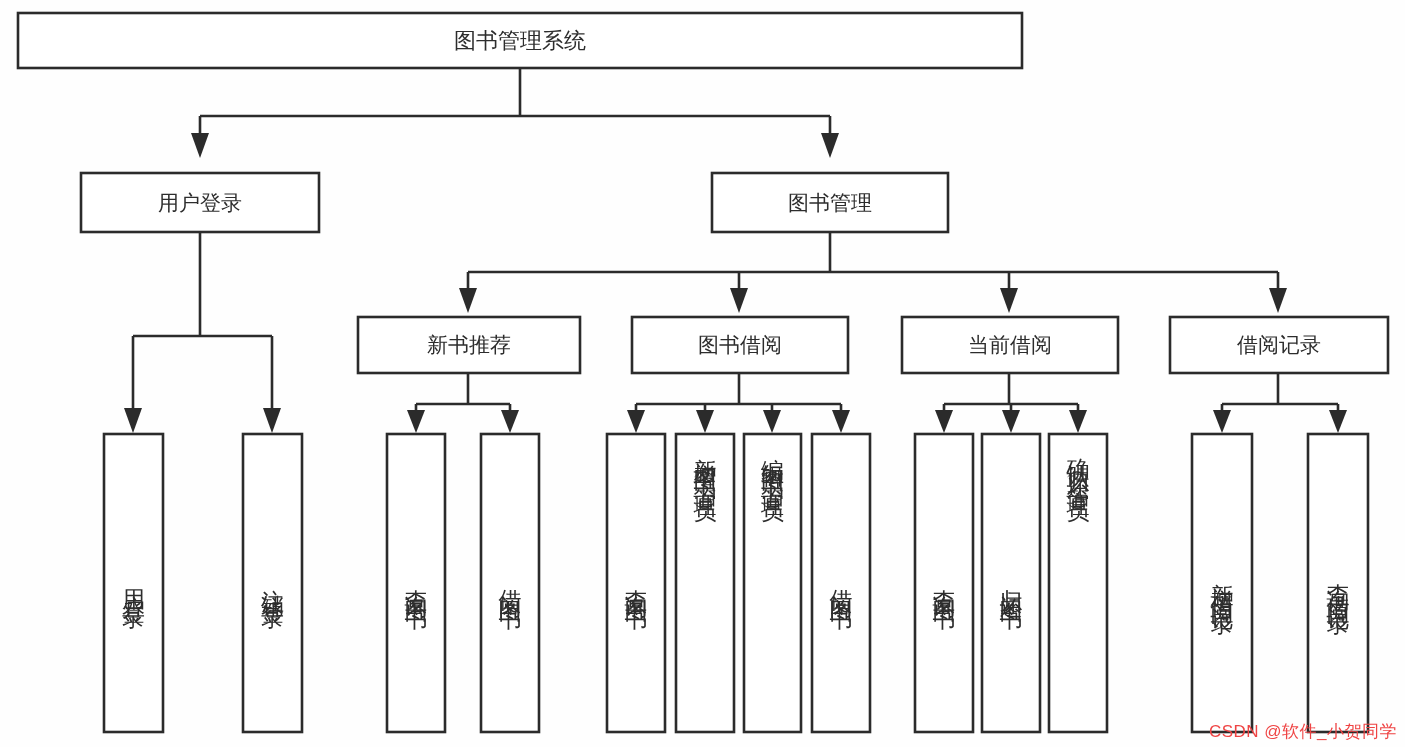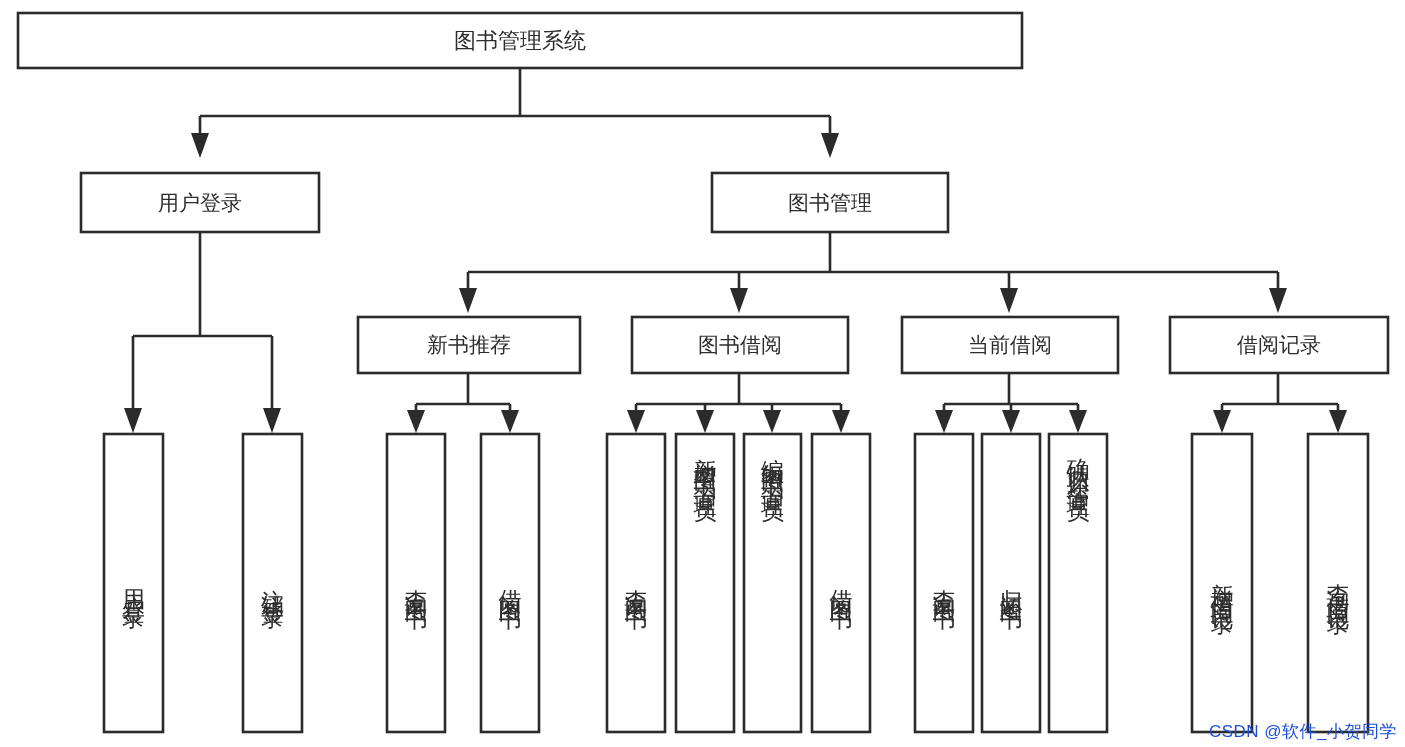--- a/index.html
+++ b/index.html
@@ -75,21 +75,21 @@
     letter-spacing: 6px;
     color: #2d2d2d;
     white-space: nowrap;
   }
   .watermark {
     position: absolute;
     right: 8px;
     bottom: 4px;
     font-family: "Liberation Sans", "DejaVu Sans", sans-serif;
     font-size: 17px;
-    color: #1d4ed8;
+    color: #ef4444;
     letter-spacing: 0.5px;
     white-space: nowrap;
   }
 </style>
 </head>
 <body>
 
 <div id="diagram-root">
 
   <svg class="canvas" viewBox="0 0 1405 747">

